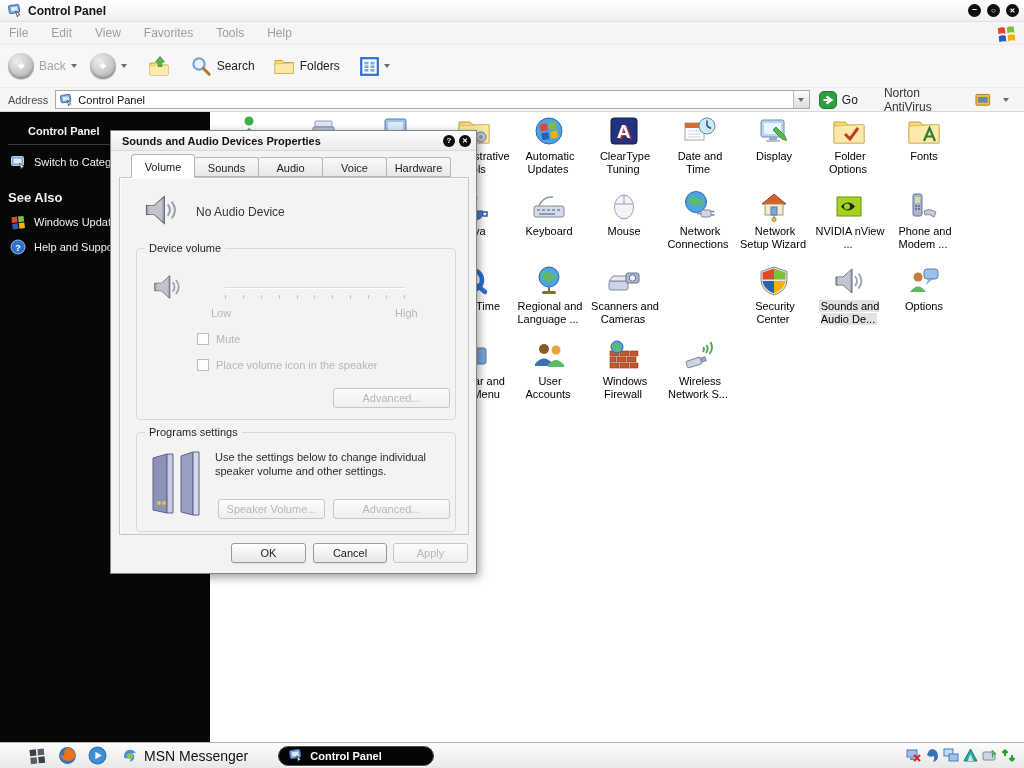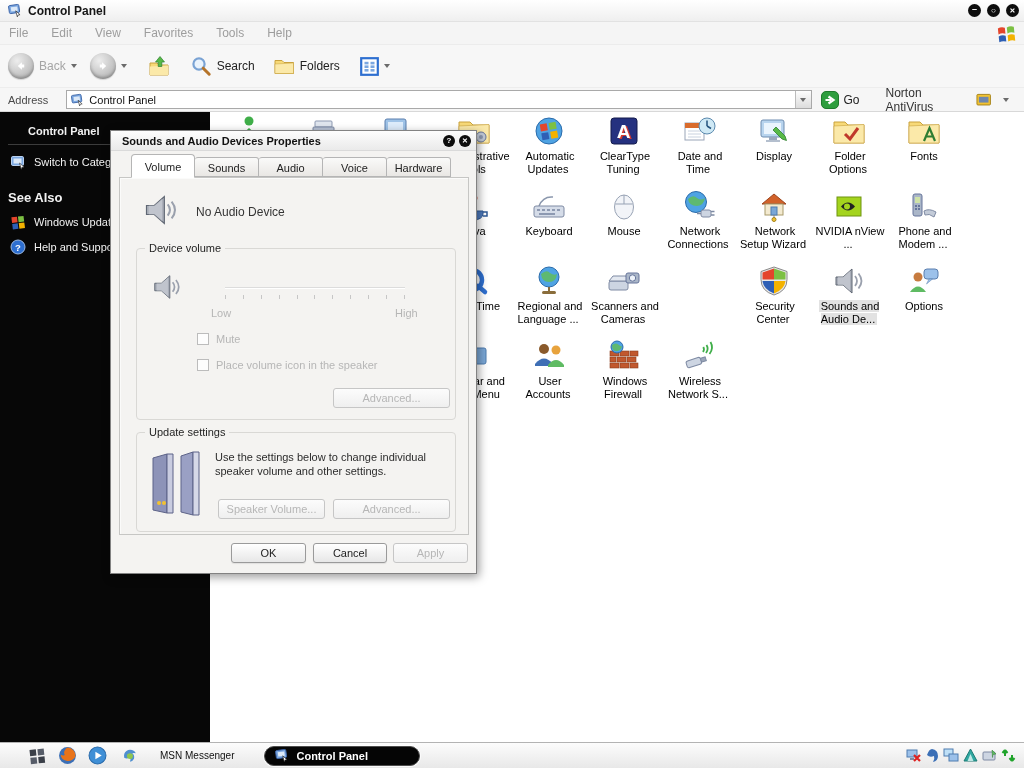--- a/index.html
+++ b/index.html
@@ -34,21 +34,21 @@
   .nav-circle svg{width:14px;height:14px;}
   .tb-label{margin-left:5px;}
   .tb-label.dim{color:#a5a5a5;}
   .caret{width:0;height:0;border-left:3.5px solid transparent;border-right:3.5px solid transparent;
     border-top:4px solid #6b6b6b;margin:0 7px 0 5px;}
   .tb-icon{width:22px;height:22px;margin-left:14px;}
   .tb-icon svg{width:100%;height:100%;}
 
   .addressbar{position:absolute;left:0;top:88px;width:100%;height:24px;background:#f6f6f6;
     border-bottom:1px solid #d8d8d8;display:flex;align-items:center;padding:0 8px;font-size:11px;color:#333;}
-  .addr-label{margin-right:18px;color:#4a4a4a;}
+  .addr-label{margin-right:7px;color:#4a4a4a;}
   .addr-input{width:768px;height:19px;background:#fff;border:1px solid #a9a9a9;
     display:flex;align-items:center;padding-left:3px;gap:5px;}
   .addr-input .ai-icon{width:14px;height:14px;}
   .addr-value{font-size:11px;color:#111;}
   .addr-spacer{flex:1;}
   .addr-drop{width:16px;height:17px;background:linear-gradient(#fdfdfd,#dcdcdc);
     border-left:1px solid #bbb;display:flex;align-items:center;justify-content:center;}
   .go-wrap{display:flex;align-items:center;margin-left:9px;gap:5px;color:#222;font-size:12px;}
   .go-icon{width:18px;height:18px;}
   .norton-wrap{display:flex;align-items:center;margin-left:26px;gap:7px;font-size:12px;color:#333;}
@@ -117,21 +117,21 @@
   .dlg-ok{left:120px;top:412px;width:75px;}
   .dlg-cancel{left:202px;top:412px;width:74px;}
   .dlg-apply{left:282px;top:412px;width:75px;}
 
   
   .taskbar{position:absolute;left:0;top:742px;width:100%;height:26px;
     background:linear-gradient(#fcfcfc,#e8e8e8);border-top:1px solid #b3b3b3;
     display:flex;align-items:center;padding-left:28px;}
   .ql-icon{width:19px;height:19px;margin-right:11px;flex:0 0 auto;}
   .ql-icon svg{width:100%;height:100%;}
-  .task-plain{display:flex;align-items:center;gap:22px;font-size:10px;color:#111;margin-left:4px;}
+  .task-plain{display:flex;align-items:center;gap:6px;font-size:14px;color:#111;margin-left:4px;}
   .task-plain .ti{width:16px;height:16px;}
   .task-pill{display:flex;align-items:center;gap:7px;font-size:11px;font-weight:bold;color:#fff;
     margin-left:30px;width:156px;height:20px;background:#050505;border:1px solid #4d4d4d;
     border-radius:11px;padding-left:9px;box-shadow:0 0 0 1px rgba(255,255,255,.7);}
   .task-pill .ti{width:15px;height:15px;}
   .tray{position:absolute;right:7px;top:4px;display:flex;gap:2px;align-items:center;}
   .tray-icon{width:17px;height:17px;}
   .tray-icon svg{width:100%;height:100%;}
 </style>
 </head>
@@ -592,21 +592,21 @@
           <span class="cb-label">Mute</span>
         </div>
         <div class="cb-row" style="top:110px;">
           <span class="checkbox"></span>
           <span class="cb-label">Place volume icon in the speaker</span>
         </div>
         <div class="btn disabled g1-advanced">Advanced...</div>
       </div>
 
       <div class="groupbox g2">
-        <span class="group-legend">Update settings</span>
+        <span class="group-legend">Programs settings</span>
         <span class="speakers-img"><svg viewBox="0 0 58 74">
               <path d="M6 11 L20 7 v59 l-14 -3z" fill="#8d93b8" stroke="#5d6388"></path>
               <path d="M20 7 h6 v59 h-6z" fill="#c9cce0" stroke="#5d6388"></path>
               <circle cx="12" cy="56" r="2" fill="#f2c230"></circle>
               <circle cx="17" cy="56" r="2" fill="#f2c230"></circle>
               <path d="M34 9 L46 5 v63 l-12 -3z" fill="#9aa0c4" stroke="#5d6388"></path>
               <path d="M46 5 h6 v63 h-6z" fill="#d6d9e8" stroke="#5d6388"></path>
             </svg></span>
         <div class="g2-desc">Use the settings below to change individual speaker volume and other settings.</div>
         <div class="btn disabled g2-spkvol">Speaker Volume...</div>

